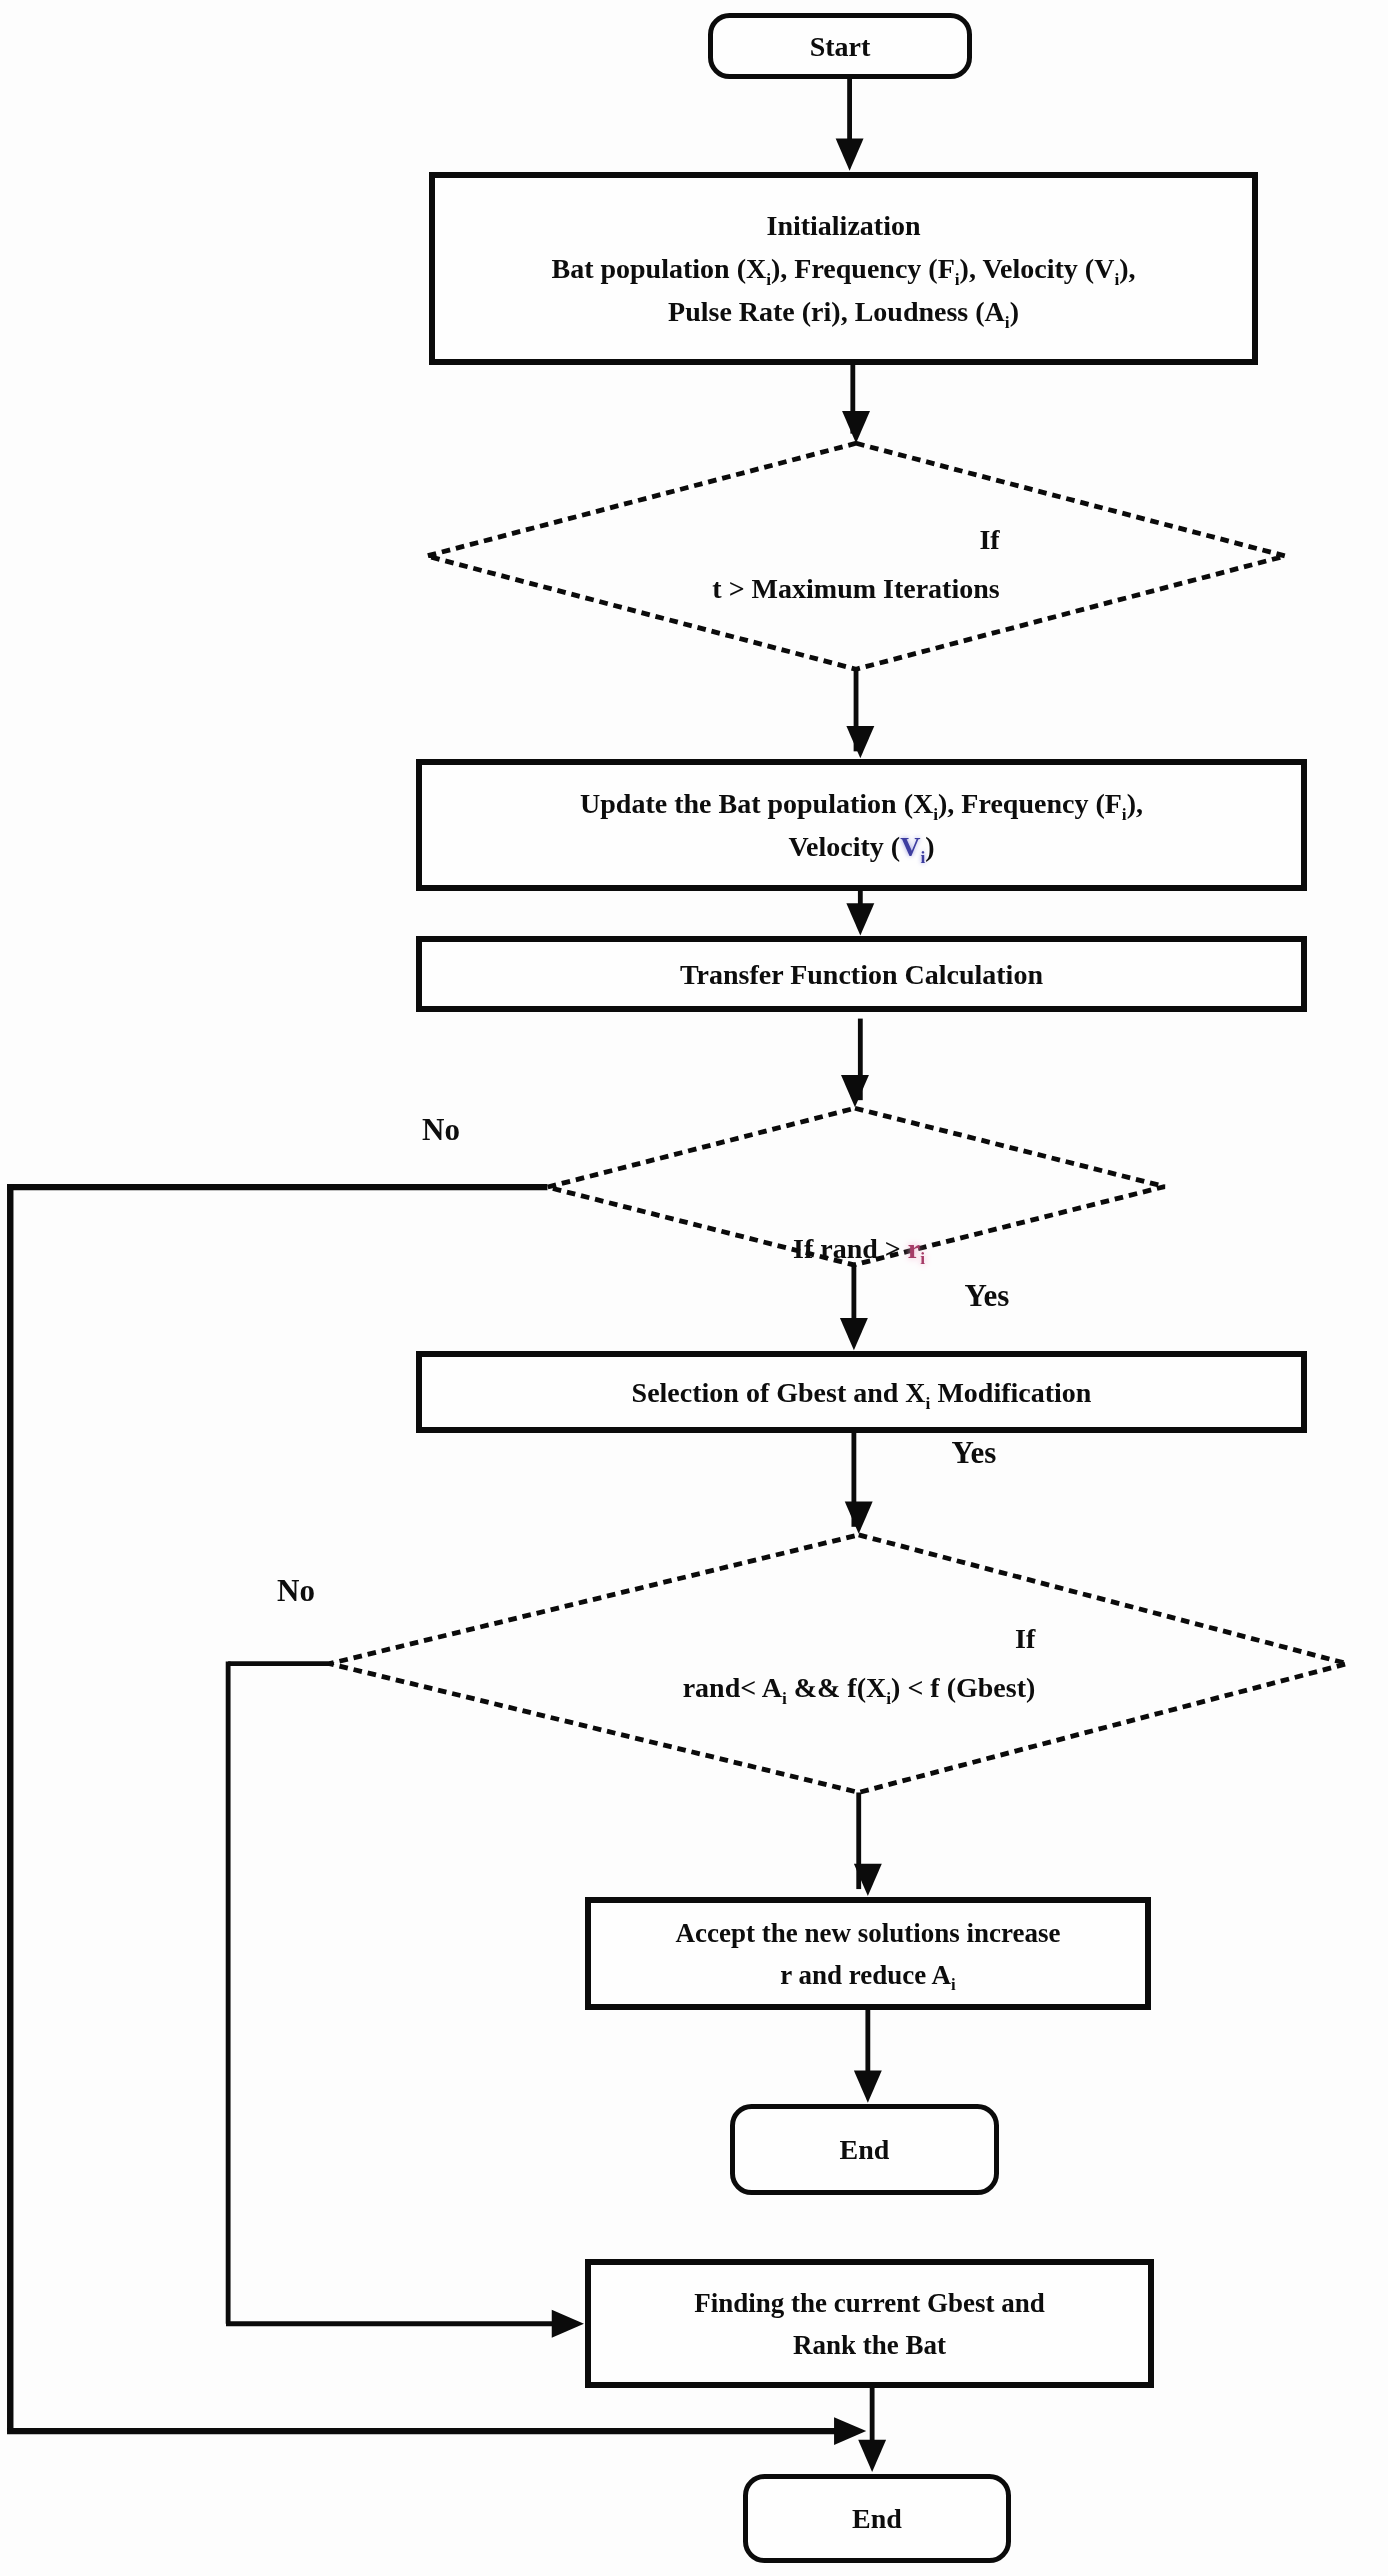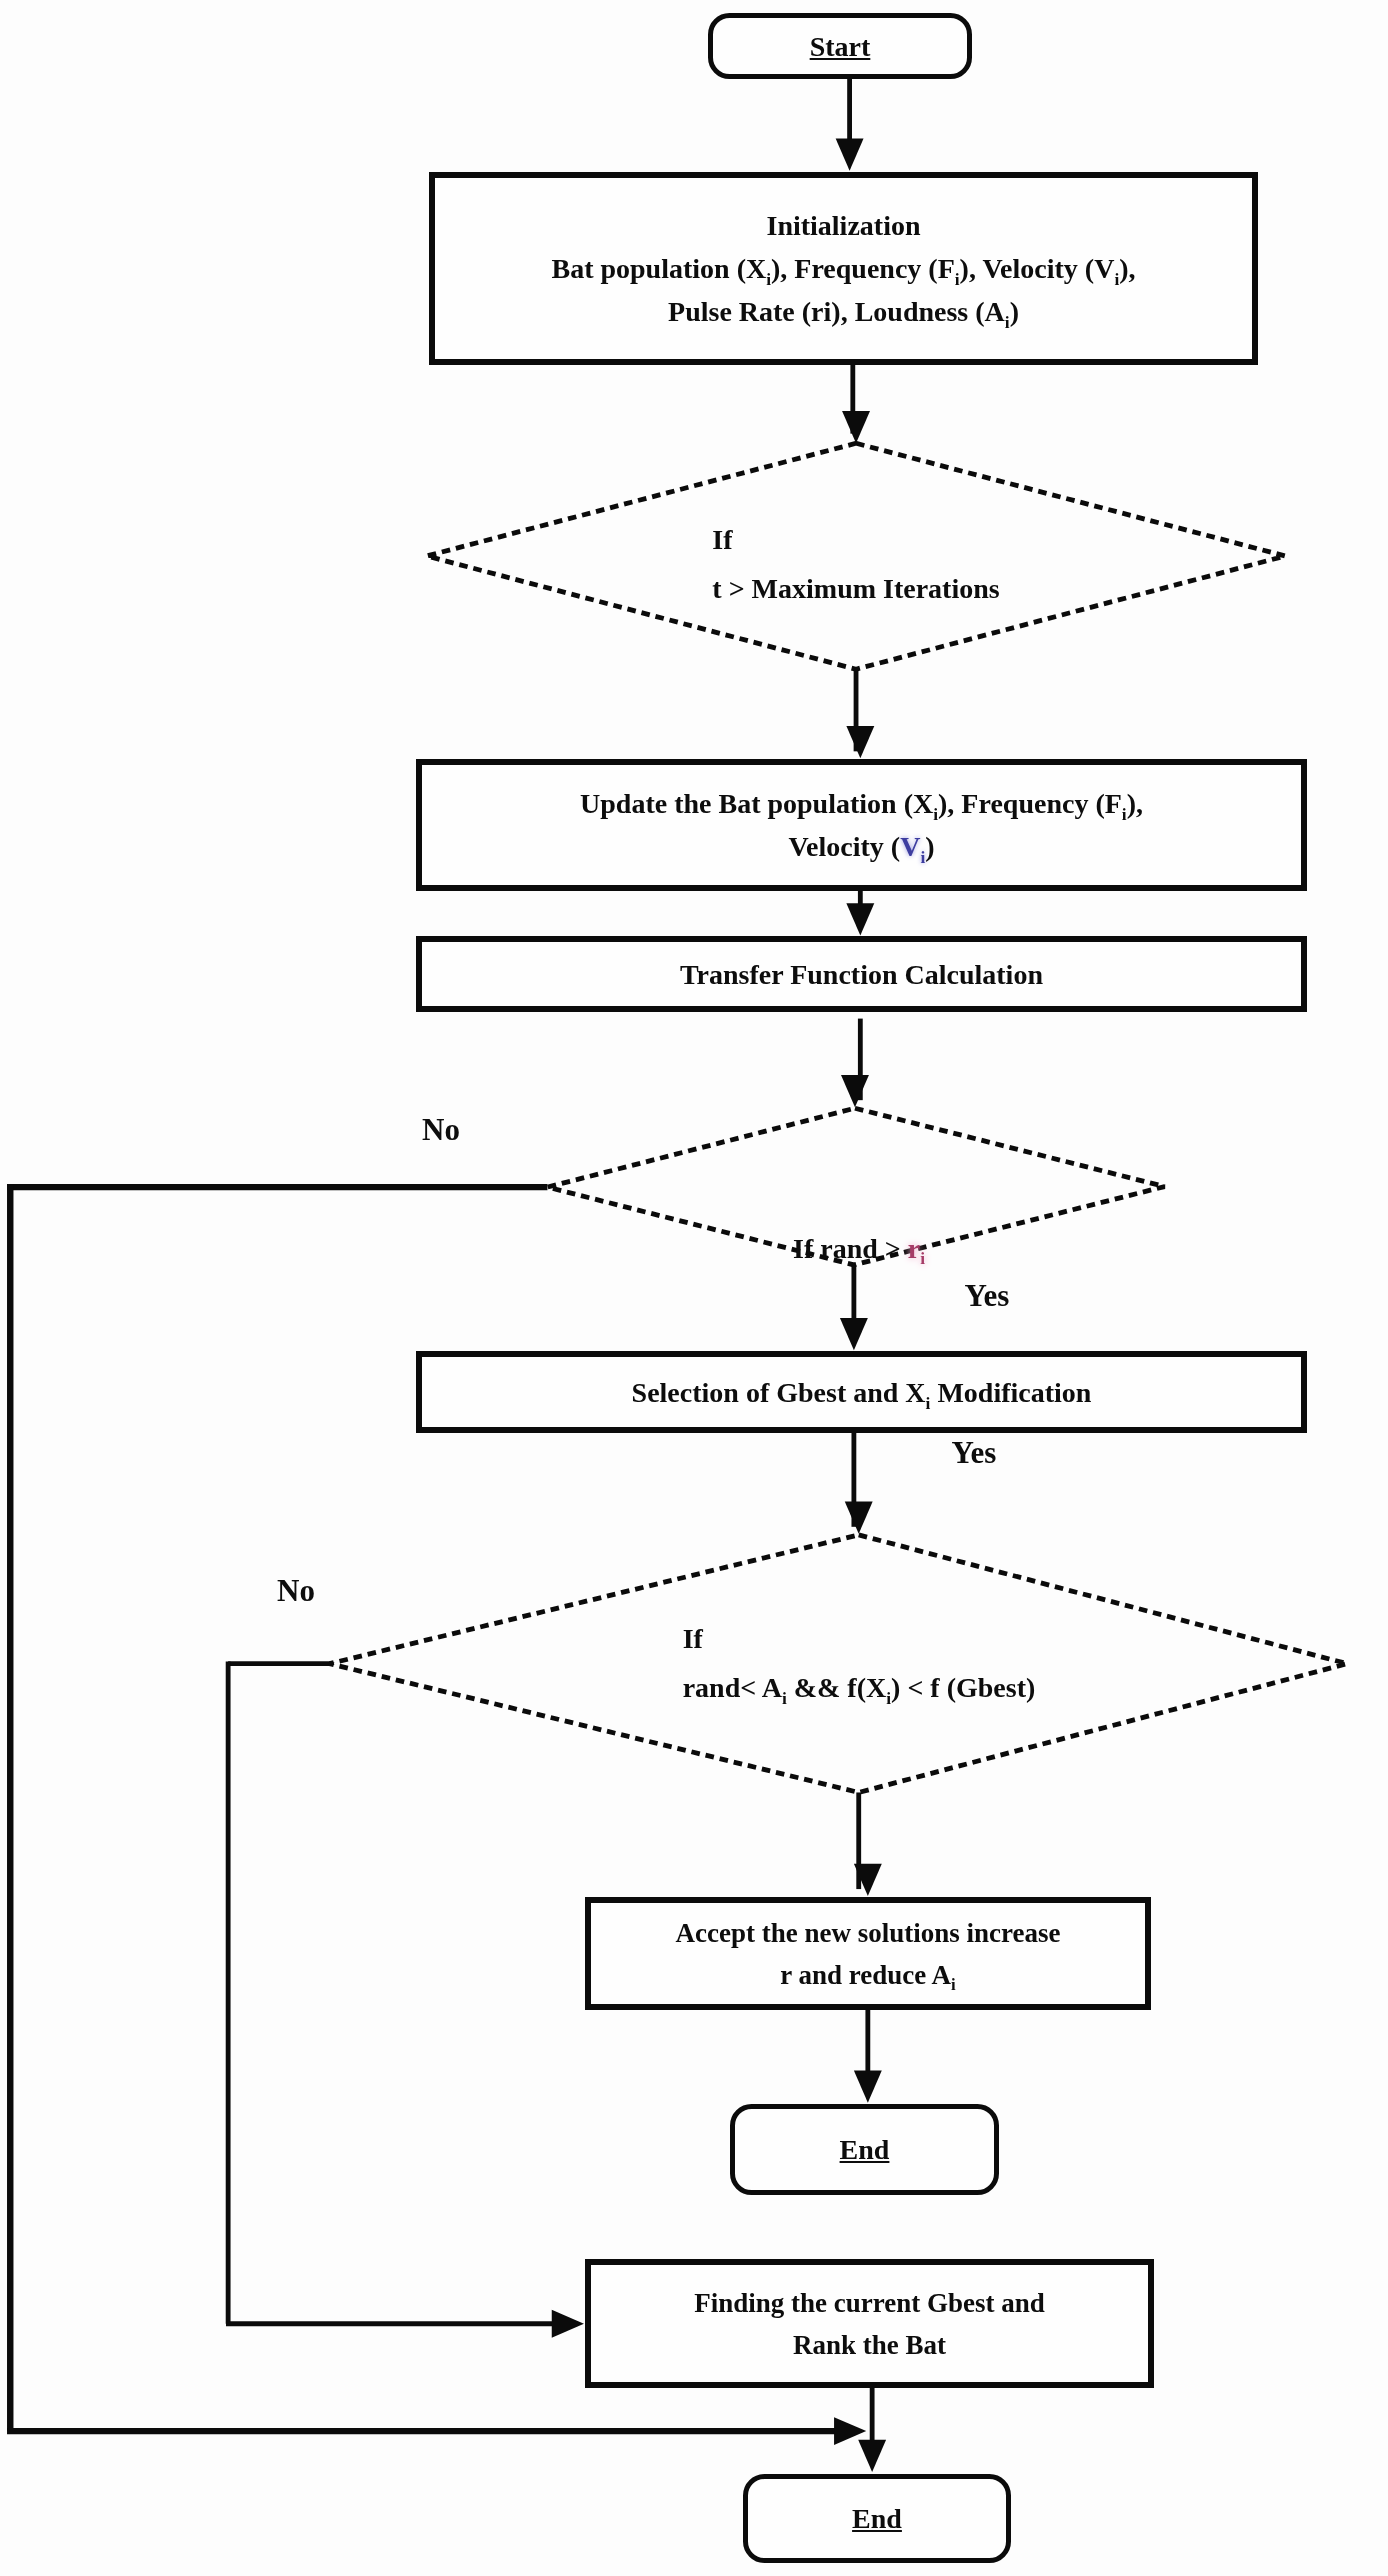--- a/index.html
+++ b/index.html
@@ -20,24 +20,24 @@
     display:flex;
     flex-direction:column;
     align-items:center;
     justify-content:center;
     text-align:center;
     font-weight:bold;
     font-size:28px;
     line-height:43px;
     box-sizing:border-box;
   }
-  .rounded{border-radius:21.5px;border-width:5.9px;text-decoration:underline;}
+  .rounded{border-radius:21.5px;border-width:5.9px;}
   .dtext{
     position:absolute;
-    text-align:left;
+    text-align:right;
     font-weight:bold;
     font-size:28px;
     line-height:49px;
     transform:translate(-50%,-50%);
     white-space:nowrap;
   }
   .branch-label{
     position:absolute;
     transform:translate(-50%,-50%);
     font-weight:bold;

